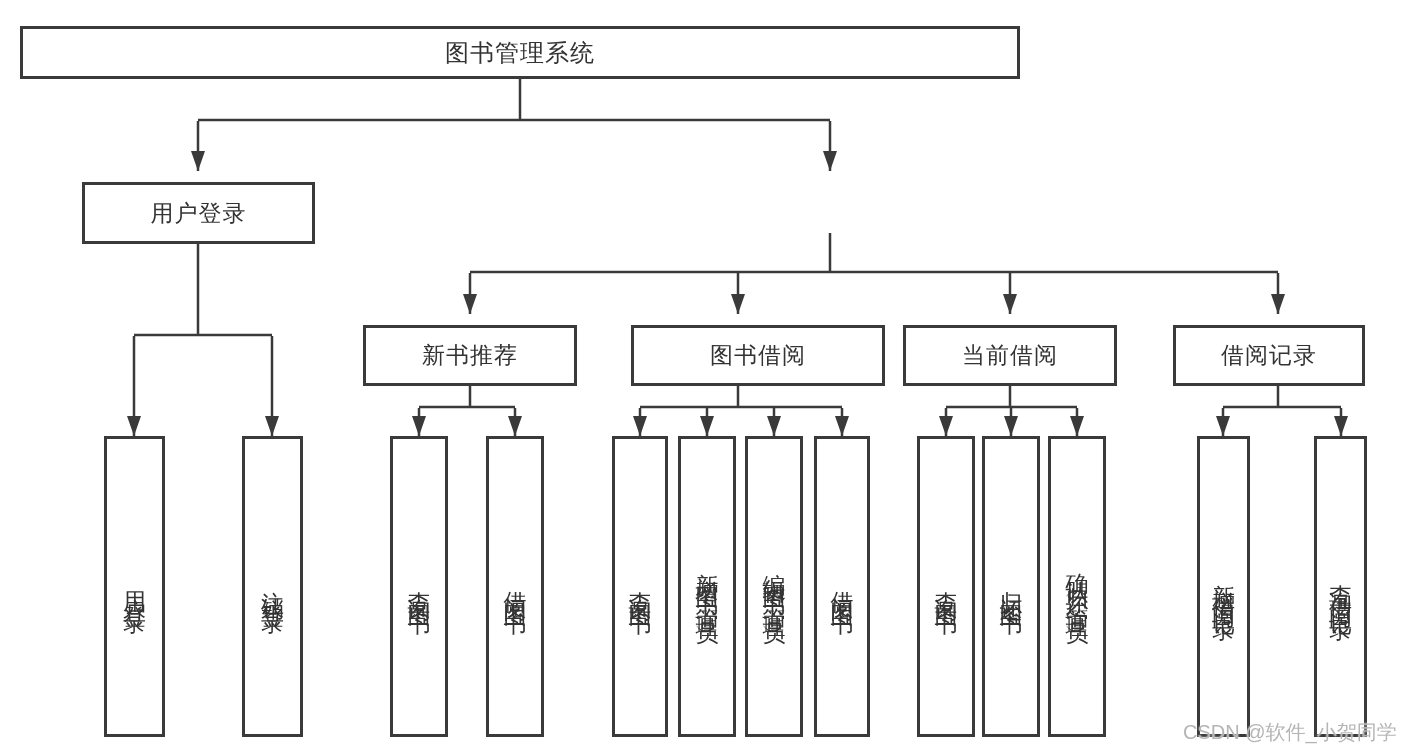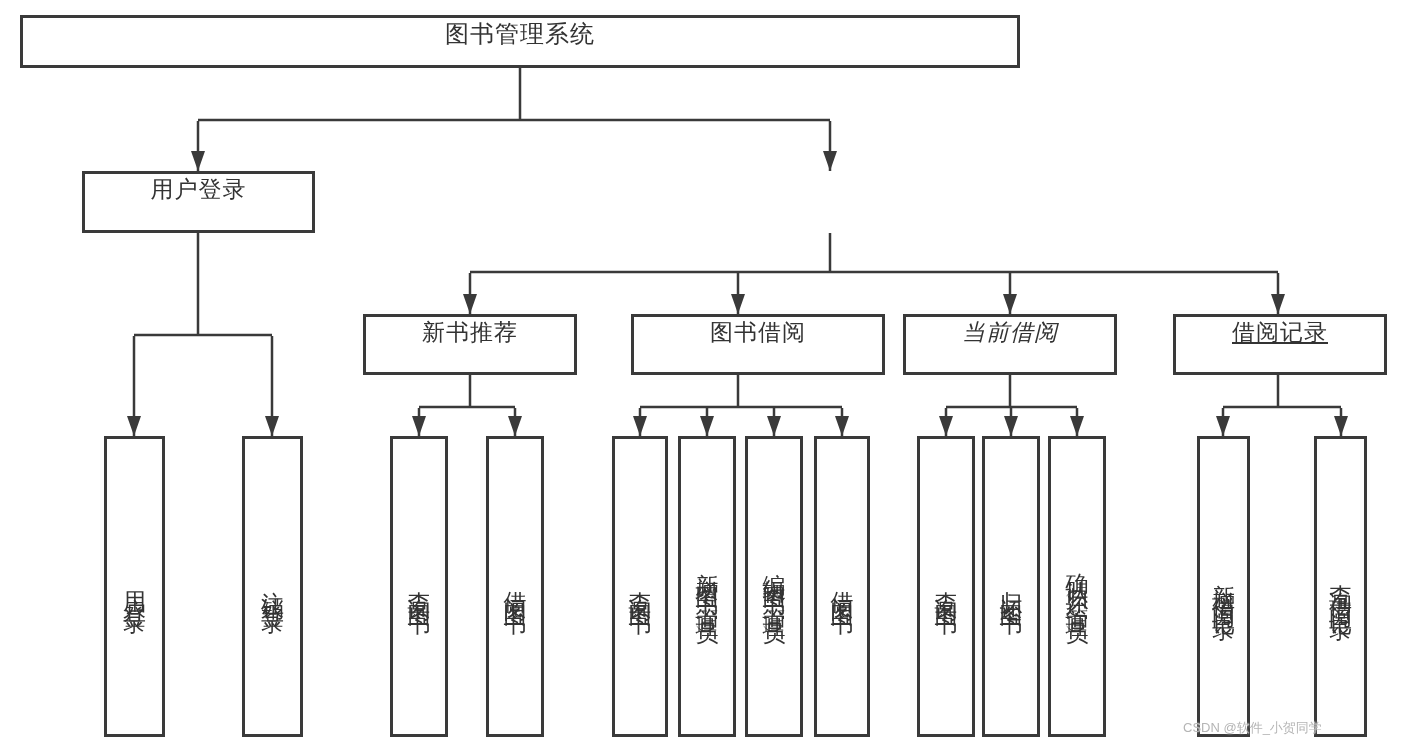--- a/index.html
+++ b/index.html
@@ -27,27 +27,28 @@
     left:0;top:0;
     width:1405px;height:747px;
     color:var(--line);
     z-index:0;
   }
   .node{
     position:absolute;
     background:var(--box-background);
     border:3px solid var(--line);
     display:flex;
-    align-items:flex-start;
+    align-items:center;
     justify-content:center;
     font-size:23px;
     color:var(--text);
     z-index:1;
     letter-spacing:1px;
     white-space:nowrap;
+    margin-top:11px;
   }
   .node--root{
     left:20px;top:15px;width:1000px;height:53px;
     font-size:24px;
   }
   .node--l2{top:171px;height:62px;}
   .node--l3{top:314px;height:61px;}
   .leaf{
     position:absolute;
     top:436px;height:301px;
@@ -63,21 +64,21 @@
     text-orientation:mixed;
     font-size:23px;
     letter-spacing:7px;
     color:var(--text);
     line-height:1;
     white-space:nowrap;
   }
   .watermark{
     position:absolute;
     left:1183px;top:719px;
-    font-size:13px;
+    font-size:20px;
     color:var(--watermark);
     z-index:5;
     white-space:nowrap;
     text-shadow:0 0 2px #ffffff;
   }
 </style>
 </head>
 <body>
 
 <div class="stage">
@@ -132,24 +133,24 @@
   <div class="node node--l2" style="left:82px;width:233px;">
     <span>用户登录</span>
   </div>
 
   <div class="node node--l3" style="left:363px;width:214px;">
     <span>新书推荐</span>
   </div>
   <div class="node node--l3" style="left:631px;width:254px;">
     <span>图书借阅</span>
   </div>
-  <div class="node node--l3" style="left:903px;width:214px;font-style:italic;">
+  <div class="node node--l3" style="left:903px;width:214px;">
     <span>当前借阅</span>
   </div>
-  <div class="node node--l3" style="left:1173px;width:214px;text-decoration:underline;">
+  <div class="node node--l3" style="left:1173px;width:192px;">
     <span>借阅记录</span>
   </div>
 
   <div class="leaf" style="left:104px;width:61px;">
     <span class="vtext">用户登录</span>
   </div>
   <div class="leaf" style="left:242px;width:61px;">
     <span class="vtext">注销登录</span>
   </div>
 

